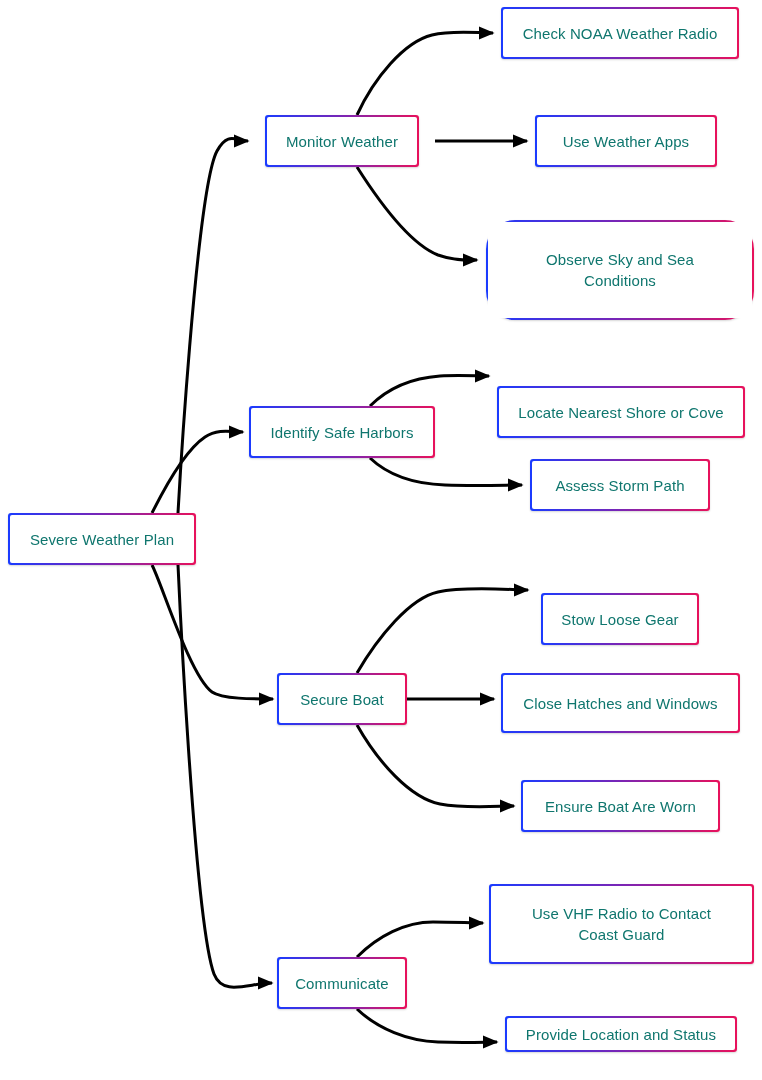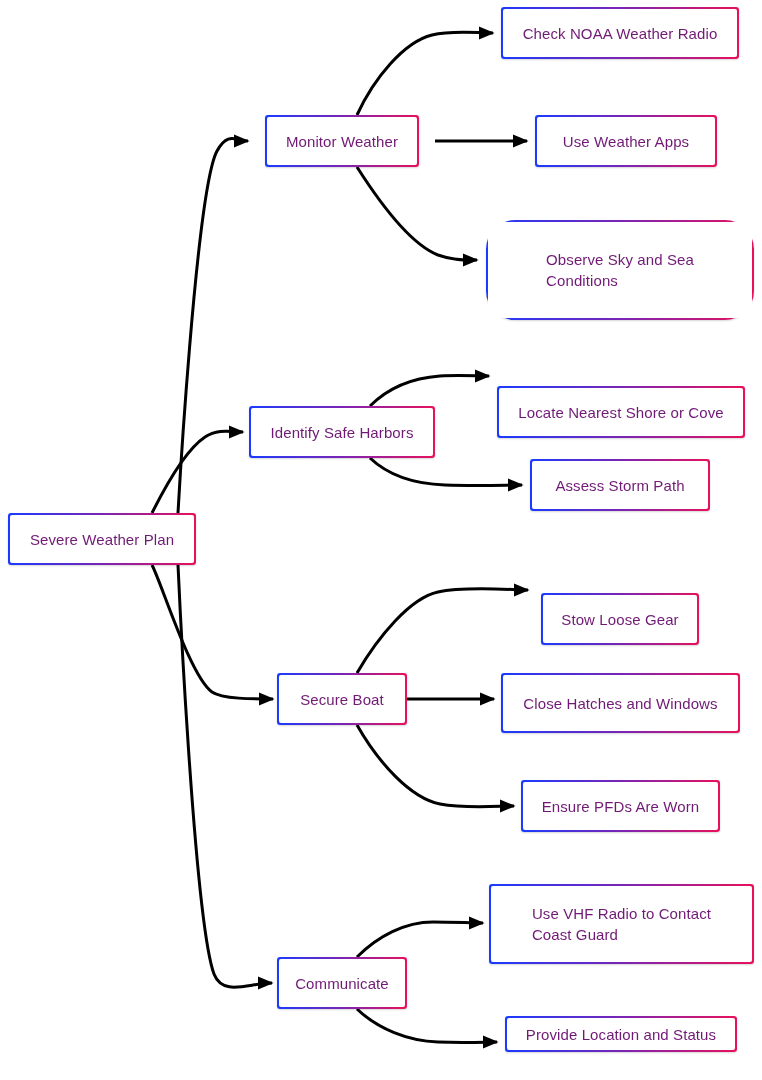--- a/index.html
+++ b/index.html
@@ -42,24 +42,24 @@
     width: 100%;
     height: 100%;
     border-radius: 2px;
     display: flex;
     align-items: center;
     justify-content: center;
     box-sizing: border-box;
     padding: 0 10px;
   }
   .node-label {
-    color: #701a75;
+    color: #0f766e;
     font-size: 15px;
     line-height: 21px;
-    text-align: left;
+    text-align: center;
     font-family: "Liberation Sans", sans-serif;
     white-space: pre-line;
     letter-spacing: 0.1px;
   }
 </style>
 </head>
 <body>
 
 <div id="diagram-root">
 
@@ -167,21 +167,21 @@
   <div class="node-box" style="left:501px; top:673px; width:239px; height:60px;
               background:linear-gradient(90deg,#1a3bff 0%,#7a25b5 50%,#e8115b 100%);">
     <div class="node-inner">
       <span class="node-label">Close Hatches and Windows</span>
     </div>
   </div>
 
   <div class="node-box" style="left:521px; top:780px; width:199px; height:52px;
               background:linear-gradient(90deg,#1a3bff 0%,#7a25b5 50%,#e8115b 100%);">
     <div class="node-inner">
-      <span class="node-label">Ensure PFDs Are Worn</span>
+      <span class="node-label">Ensure Boat Are Worn</span>
     </div>
   </div>
 
   <div class="node-box" style="left:277px; top:957px; width:130px; height:52px;
               background:linear-gradient(90deg,#1a3bff 0%,#7a25b5 50%,#e8115b 100%);">
     <div class="node-inner">
       <span class="node-label">Communicate</span>
     </div>
   </div>
 

